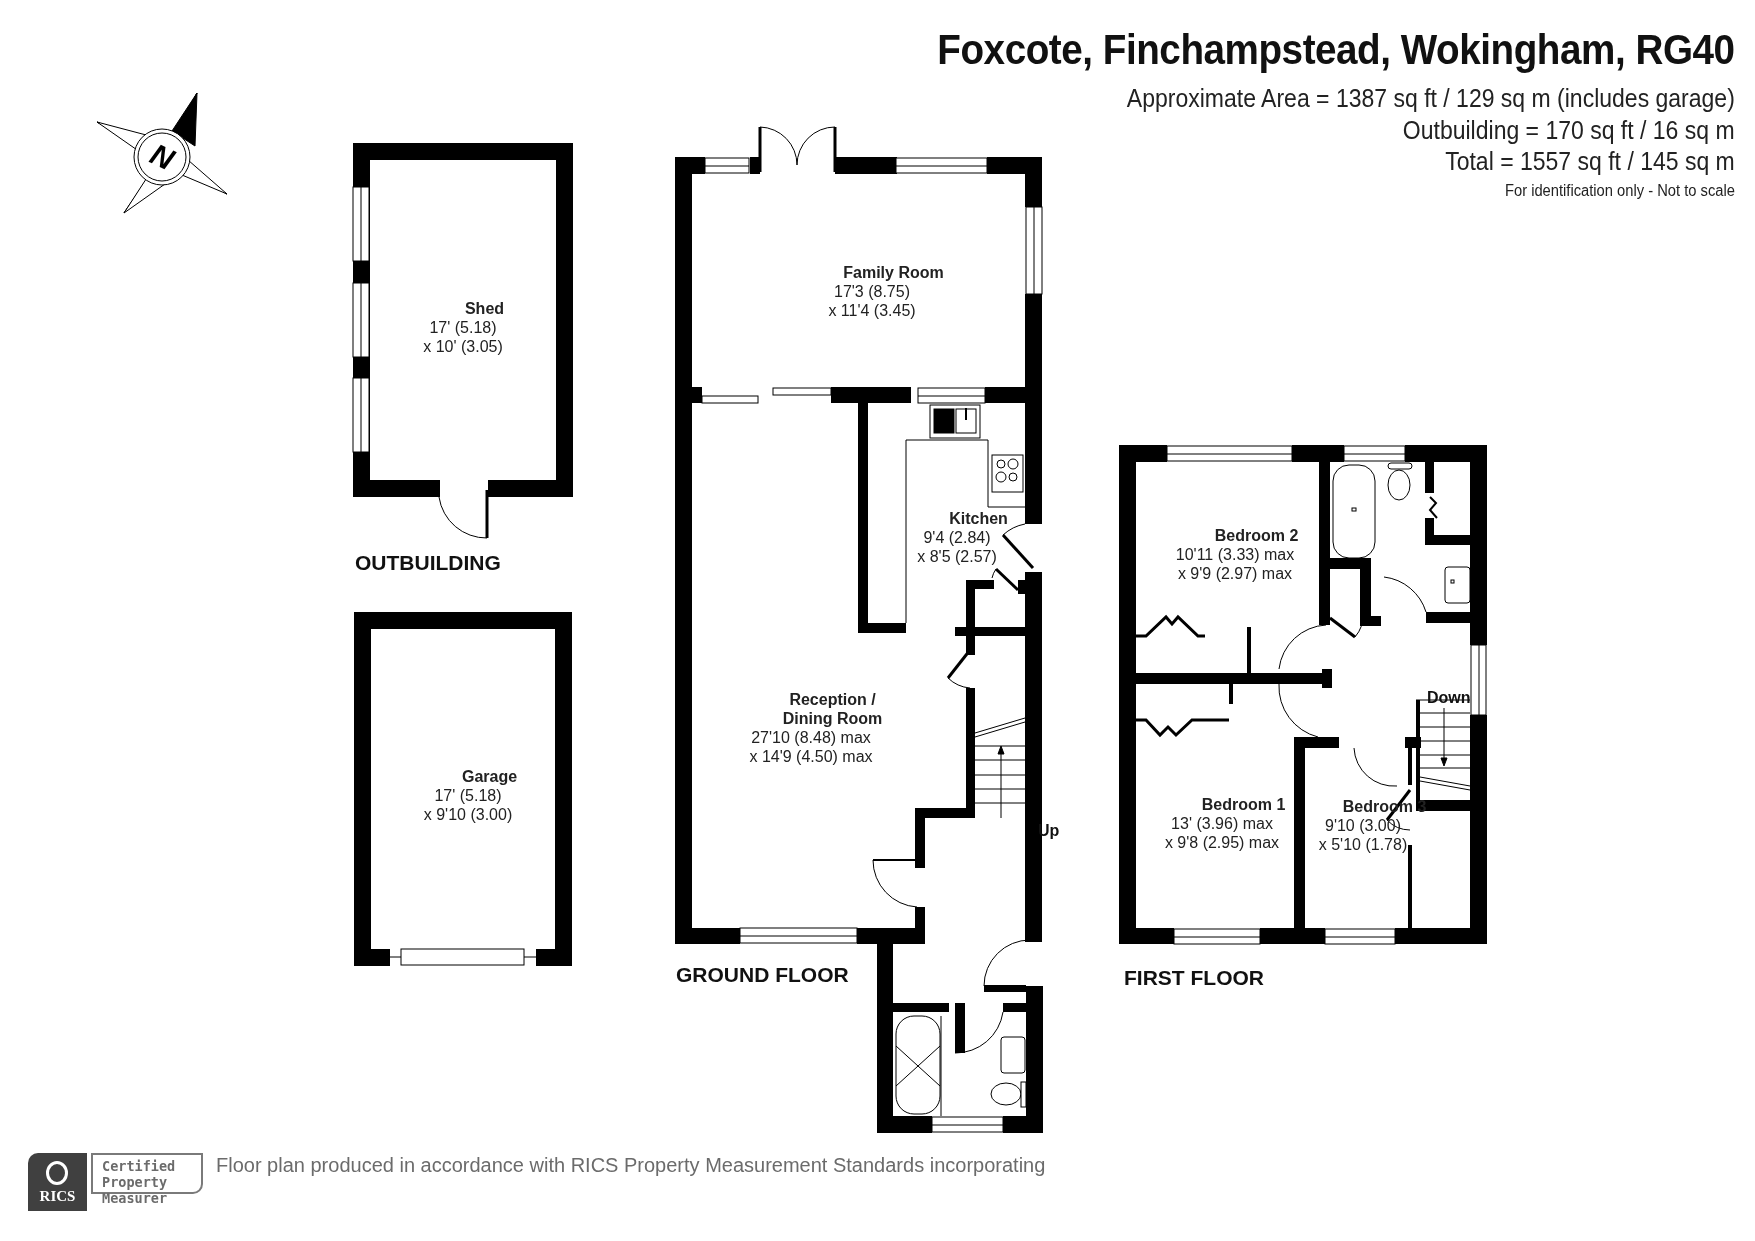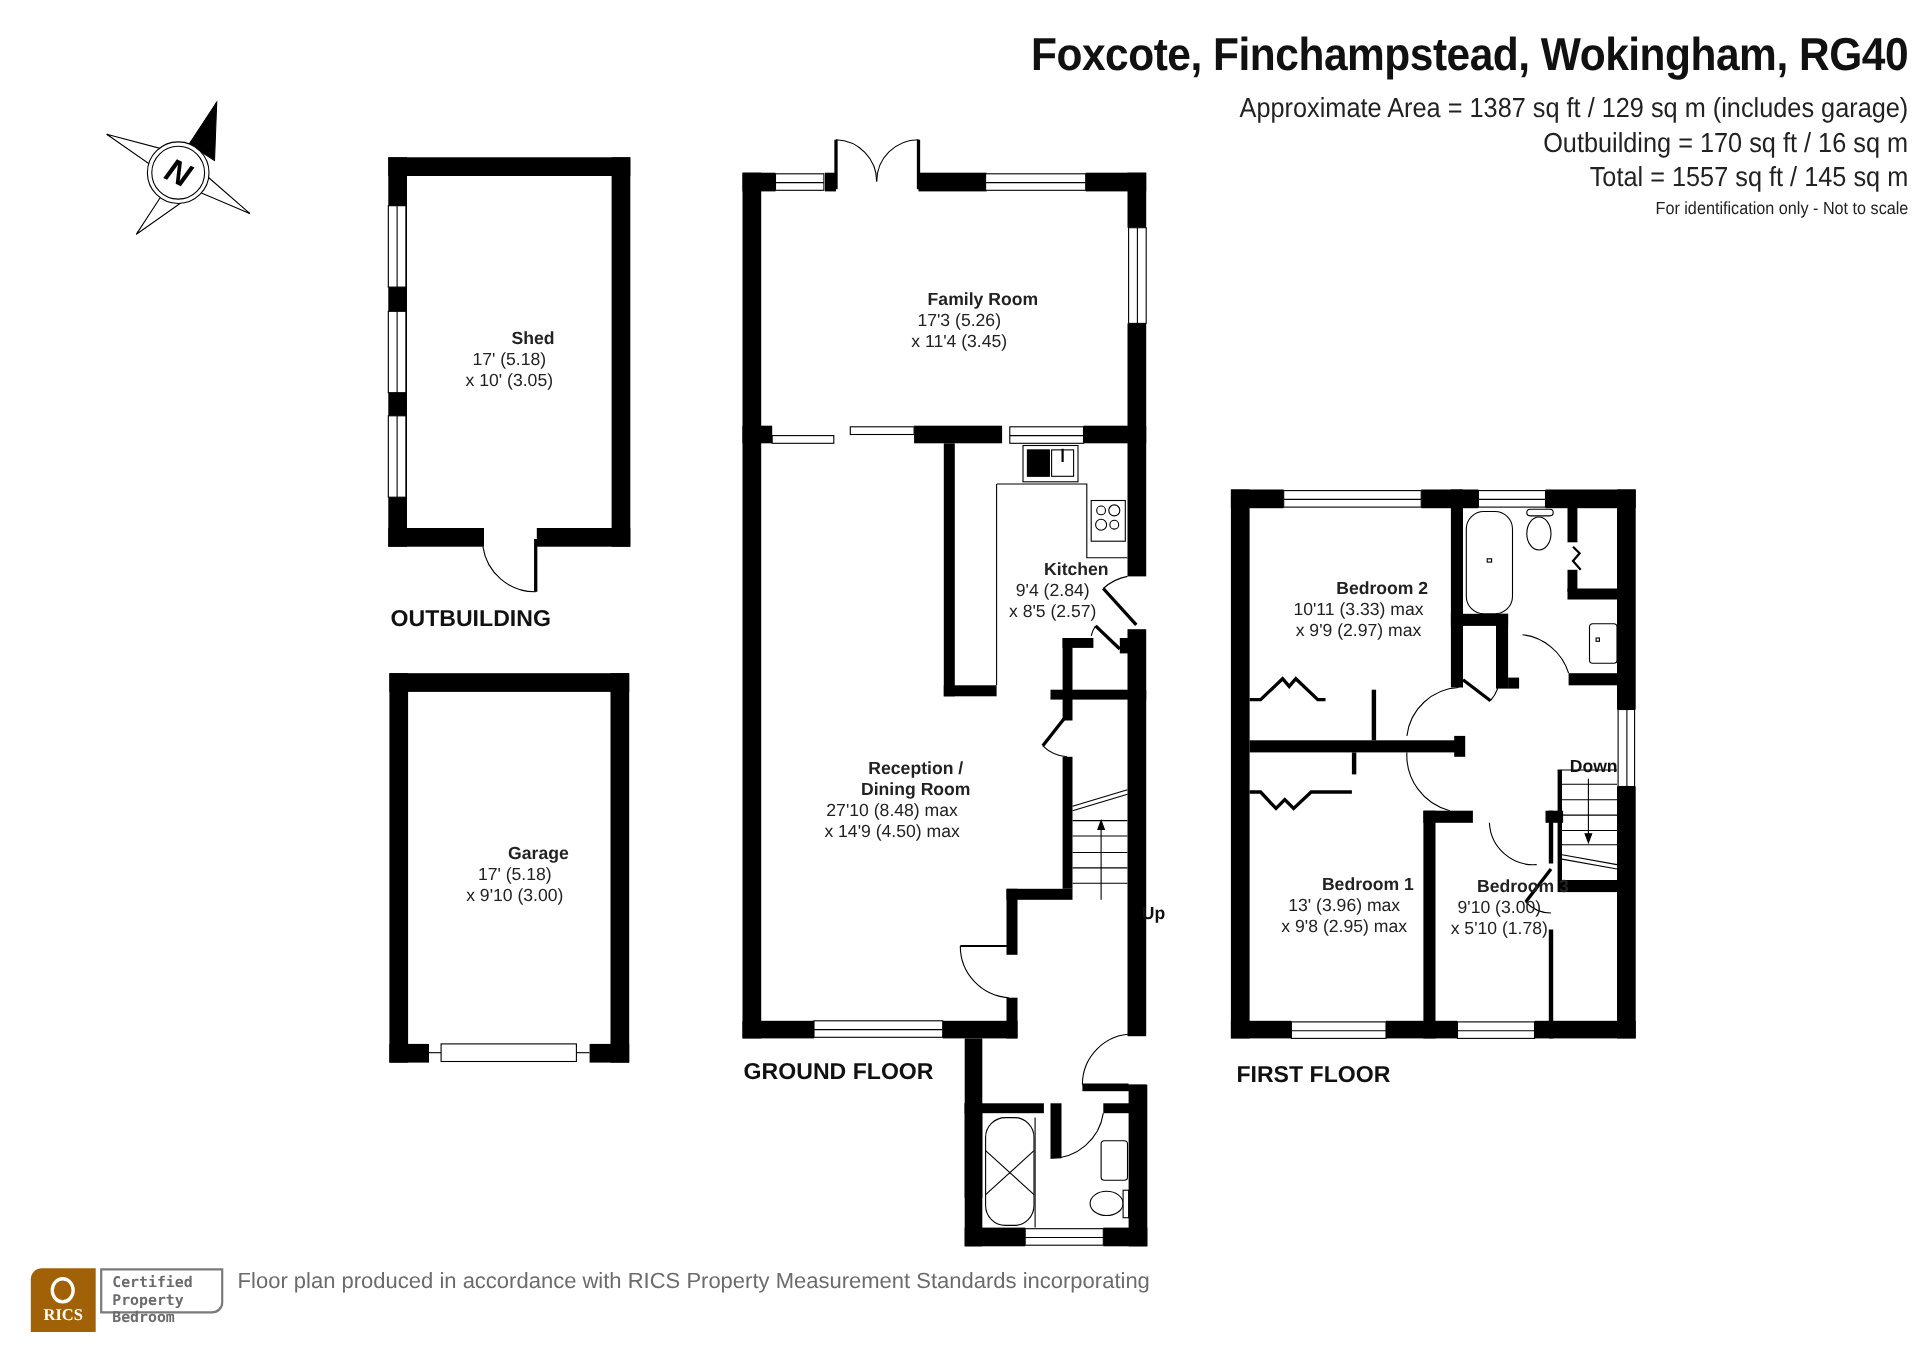--- a/index.html
+++ b/index.html
@@ -12,21 +12,21 @@
                transform: scaleX(0.92); transform-origin: right top; }
   .note { right: 20px; top: 182px; font-size: 16px; color: #222; white-space: nowrap;
           transform: scaleX(0.92); transform-origin: right top; }
   svg.plan { position: absolute; left: 0; top: 0; }
   .room { position: absolute; text-align: center; font-size: 16px; line-height: 19px; color: #222;
           transform: translateX(-50%); white-space: nowrap; }
   .room .name { font-weight: bold; display: block; margin-left: 43px; }
   .room .dim { display: block; }
   .floor-label { position: absolute; font-size: 21px; font-weight: bold; color: #111; white-space: nowrap; }
   .small-label { position: absolute; font-size: 16px; font-weight: bold; color: #111; }
-  .rics { left: 28px; top: 1153px; width: 59px; height: 58px; background: #a16207;
+  .rics { left: 28px; top: 1153px; width: 59px; height: 58px; background: #404040;
           border-radius: 10px 0 0 0; color: #fff; }
   .rics .lion { position: absolute; left: 18px; top: 8px; width: 22px; height: 24px;
                 border-radius: 50%; border: 3px solid #fff; box-sizing: border-box; }
   .rics .word { position: absolute; left: 0; right: 0; bottom: 6px; text-align: center;
                 font-family: "Liberation Serif", serif; font-weight: bold; font-size: 15px; }
   .cert { left: 91px; top: 1153px; width: 112px; height: 41px; border: 2px solid #7a7a7a;
           border-radius: 0 0 10px 0; box-sizing: border-box; padding: 3px 0 0 9px;
           font-family: "DejaVu Sans Mono", monospace; font-weight: bold; font-size: 13.5px;
           line-height: 16px; color: #6b6b6b; }
   .footer-text { left: 216px; top: 1156px; font-size: 20px; line-height: 19px; color: #6b6b6b; white-space: nowrap; }
@@ -297,21 +297,21 @@
 <div class="floor-label" style="left:355px; top:551px;">OUTBUILDING</div>
 
 <div class="room" style="left:468px; top:767px;">
   <span class="name">Garage</span>
   <span class="dim">17' (5.18)</span>
   <span class="dim">x 9'10 (3.00)</span>
 </div>
 
 <div class="room" style="left:872px; top:263px;">
   <span class="name">Family Room</span>
-  <span class="dim">17'3 (5.26)</span>
+  <span class="dim">17'3 (8.75)</span>
   <span class="dim">x 11'4 (3.45)</span>
 </div>
 <div class="room" style="left:957px; top:509px;">
   <span class="name">Kitchen</span>
   <span class="dim">9'4 (2.84)</span>
   <span class="dim">x 8'5 (2.57)</span>
 </div>
 <div class="room" style="left:811px; top:690px;">
   <span class="name">Reception /</span>
   <span class="name">Dining Room</span>
@@ -339,17 +339,17 @@
 <div class="small-label" style="left:1427px; top:689px;">Down</div>
 <div class="floor-label" style="left:1124px; top:966px;">FIRST FLOOR</div>
 
 <div class="abs rics">
   <div class="lion"></div>
   <div class="word">RICS</div>
 </div>
 <div class="abs cert">
   <div>Certified</div>
   <div>Property</div>
-  <div>Bedroom</div>
+  <div>Measurer</div>
 </div>
 <div class="abs footer-text">
   <div>Floor plan produced in accordance with RICS Property Measurement Standards incorporating</div>
 </div>
 
 </body></html>

